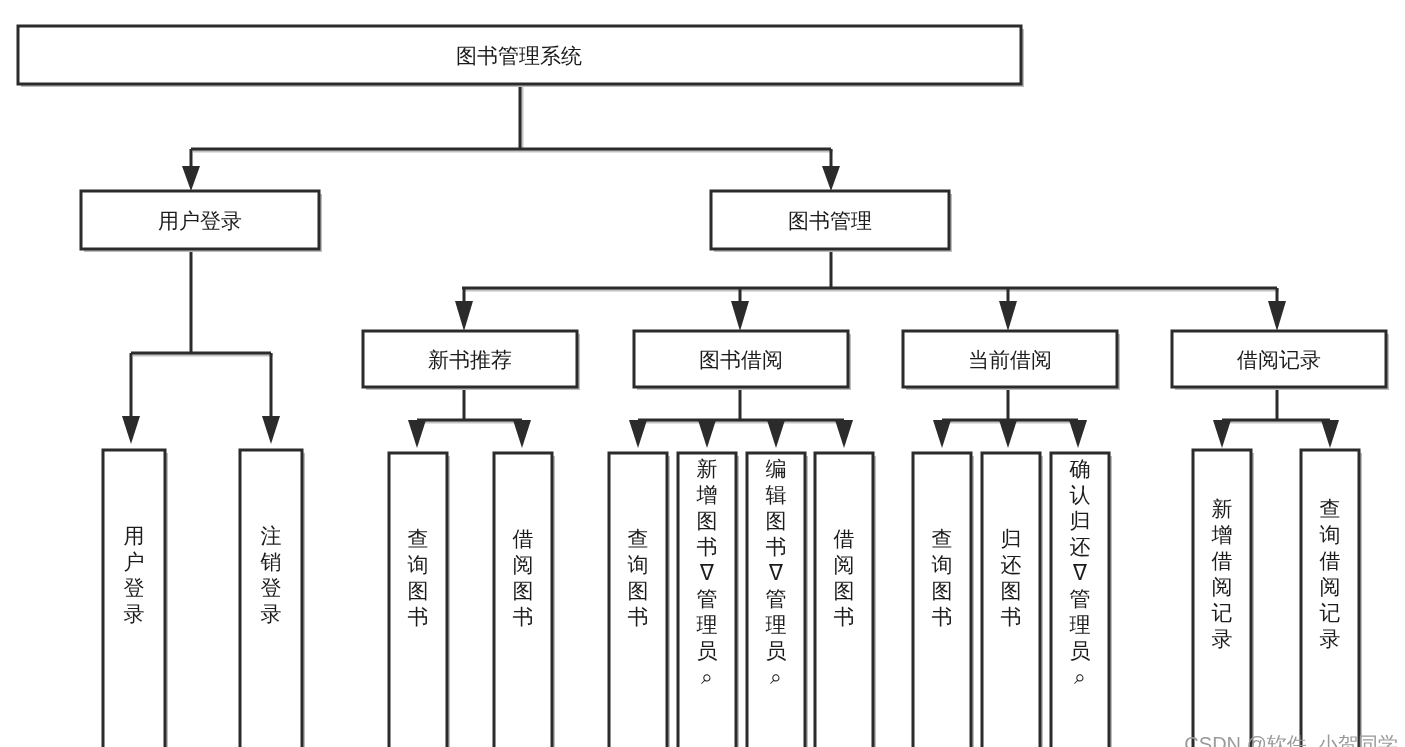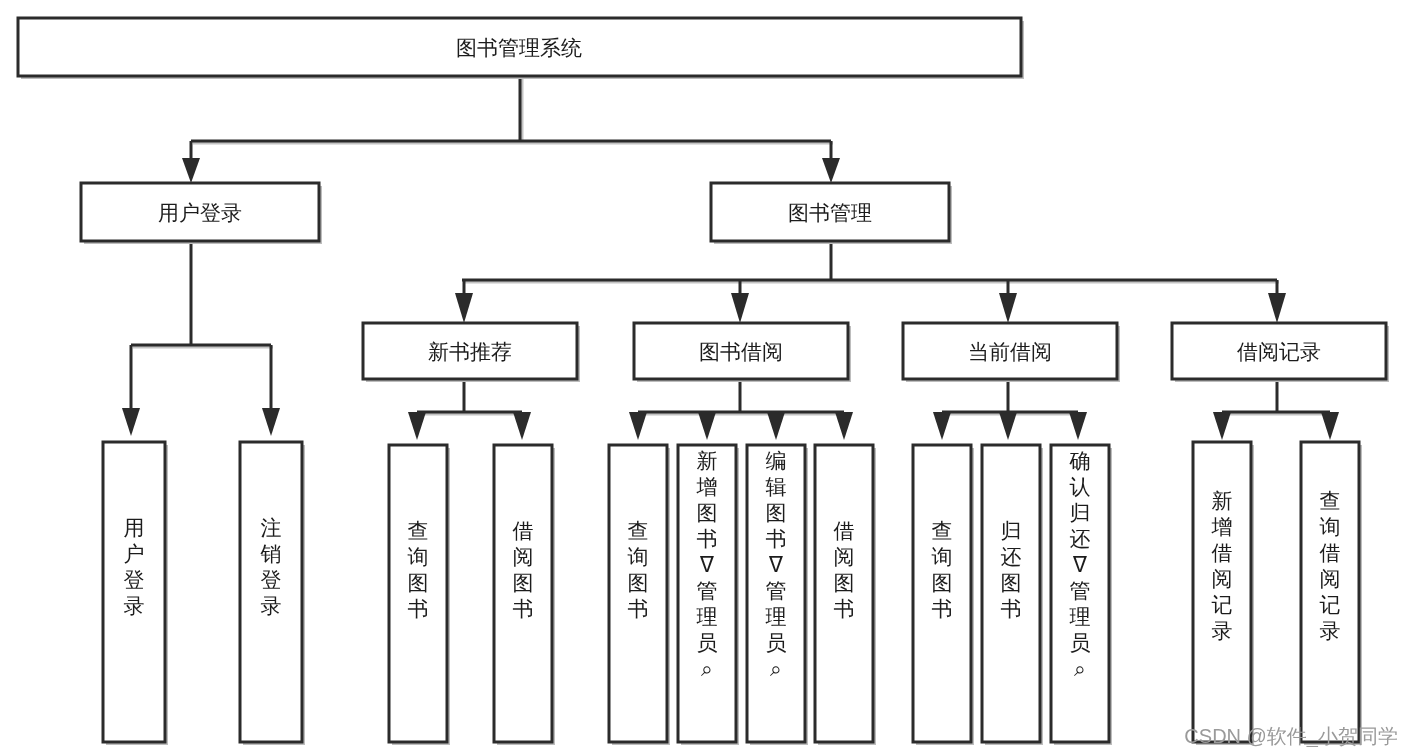--- a/index.html
+++ b/index.html
@@ -10,21 +10,21 @@
   body {
     width: 1405px;
     height: 747px;
     font-family: "Liberation Sans", "DejaVu Sans", sans-serif;
     overflow: hidden;
     position: relative;
   }
   #diagram-root {
     position: absolute;
     left: 0;
-    top: 8px;
+    top: 16px;
     width: 1405px;
     height: 525px;
   }
   svg.diagram {
     display: block;
     width: 1405px;
     height: 747px;
   }
   .node-box {
     fill: #ffffff;

